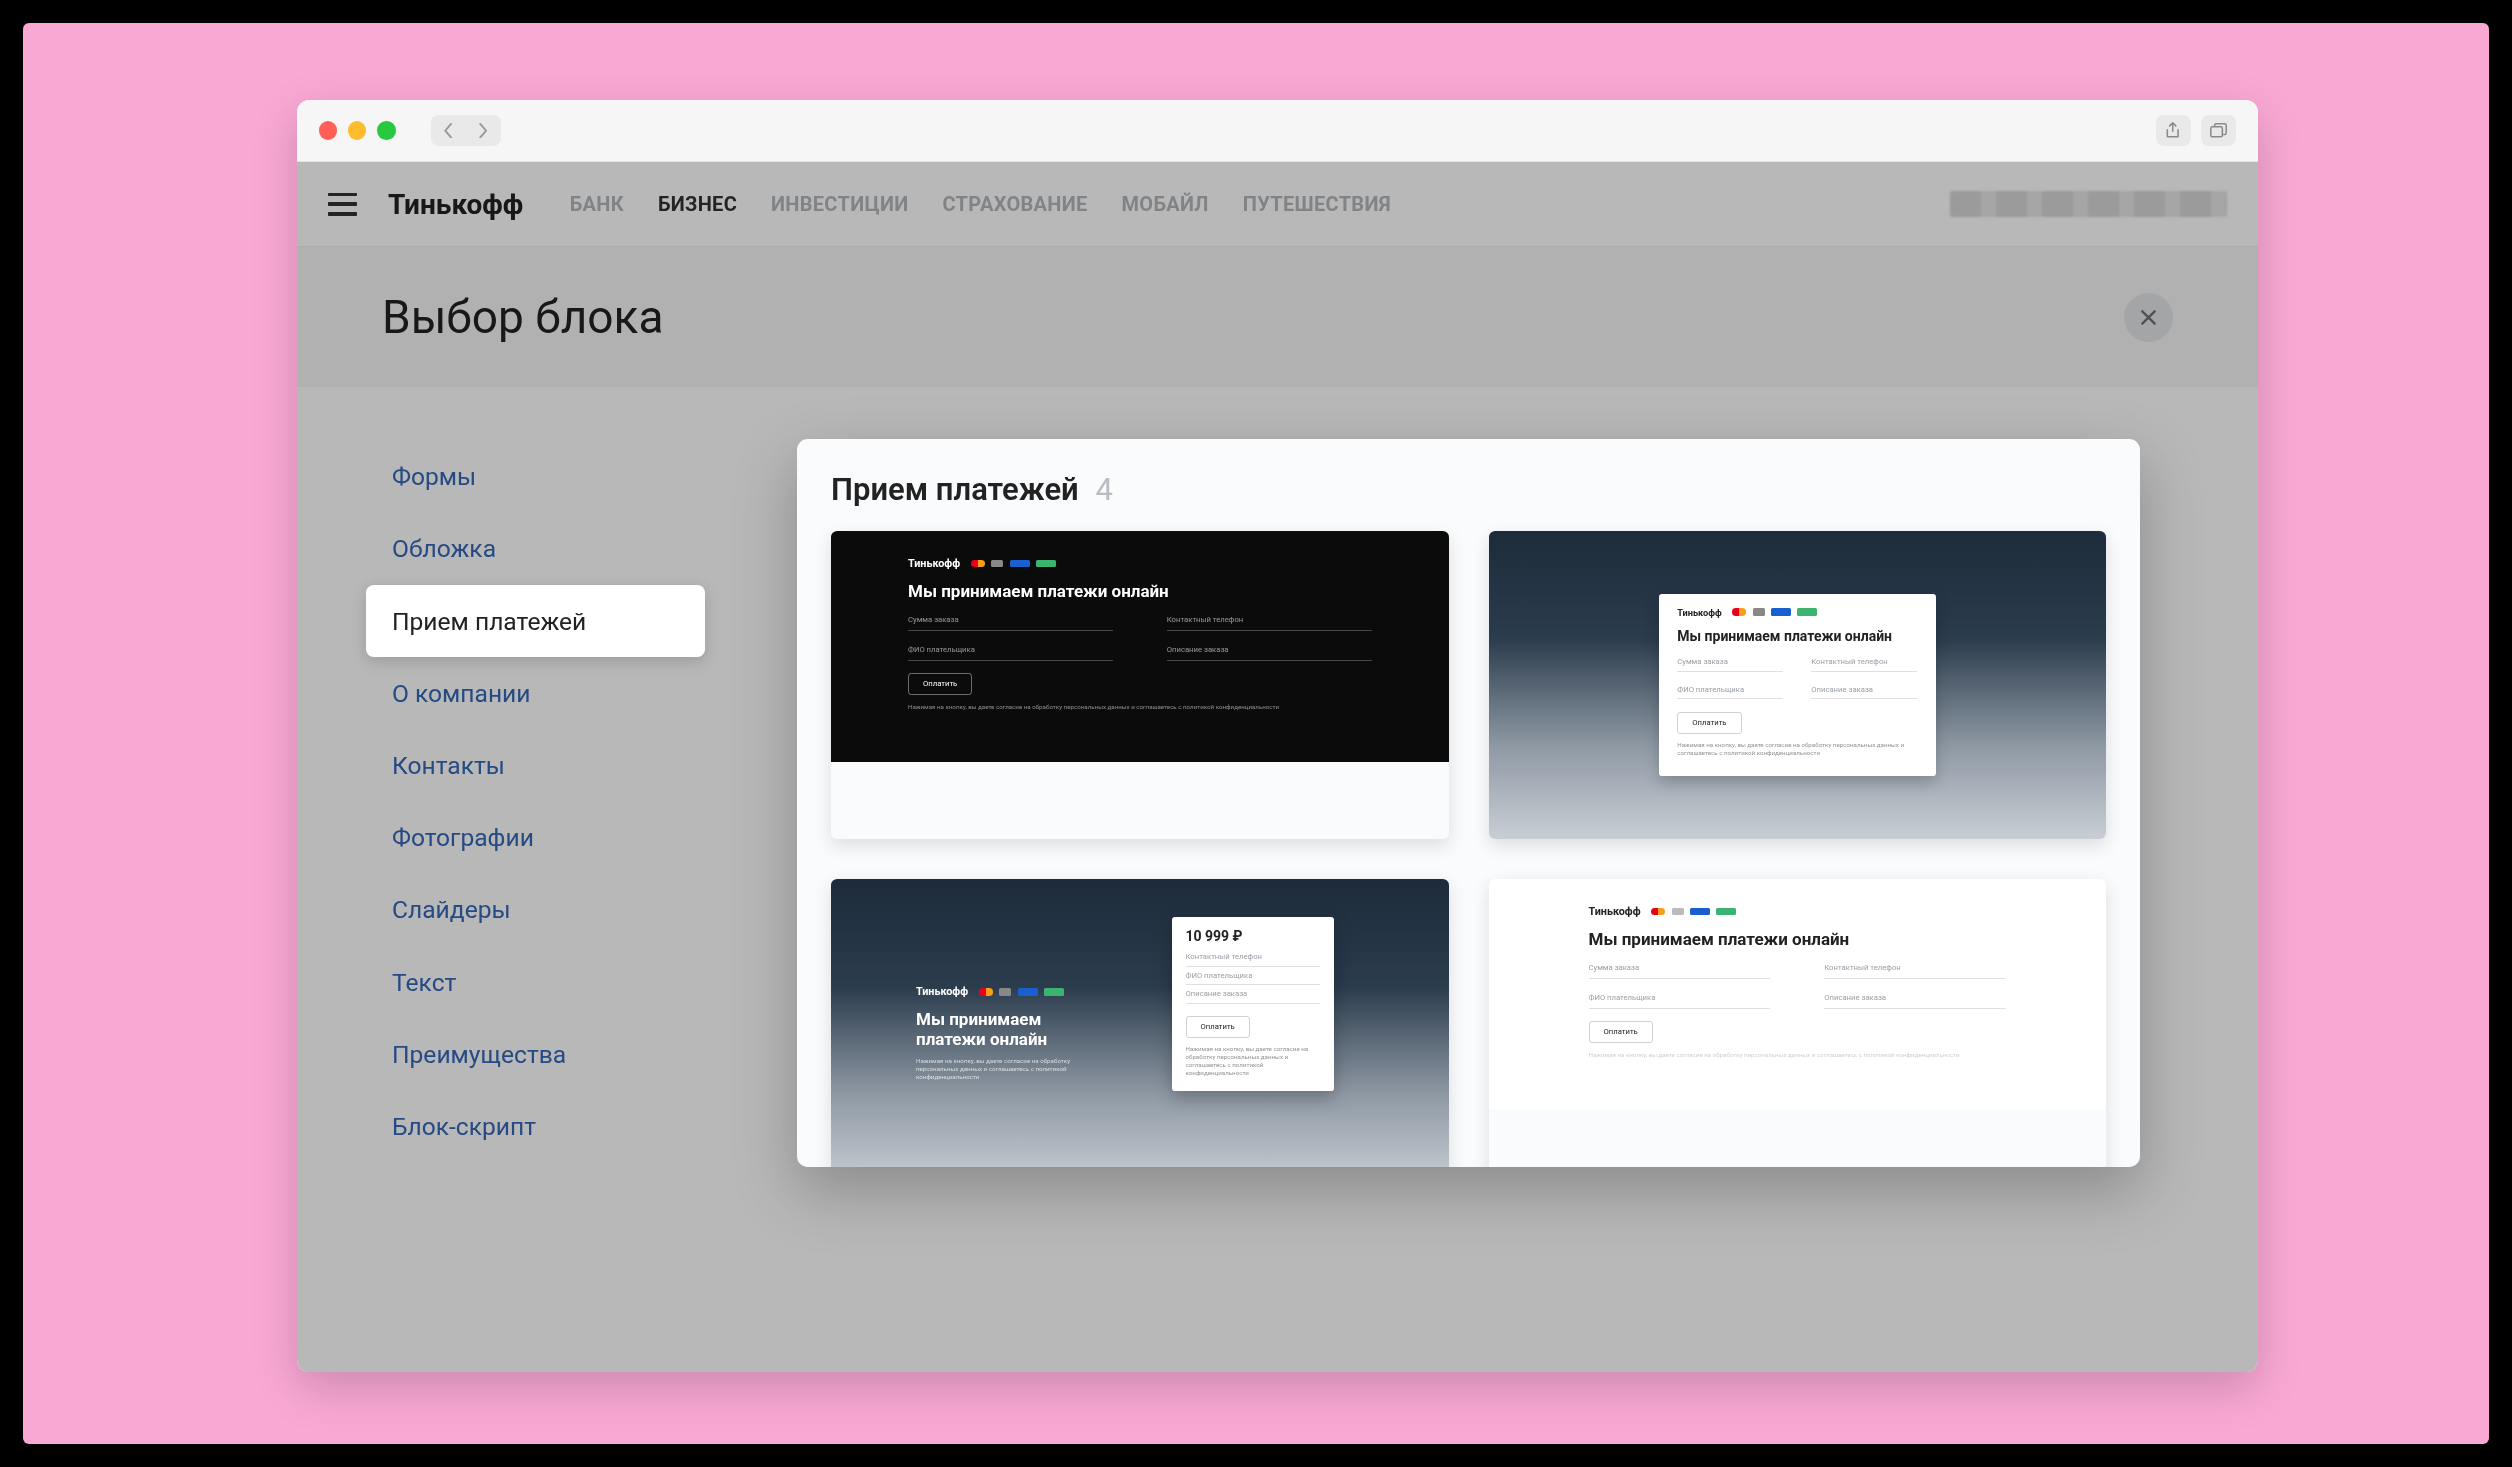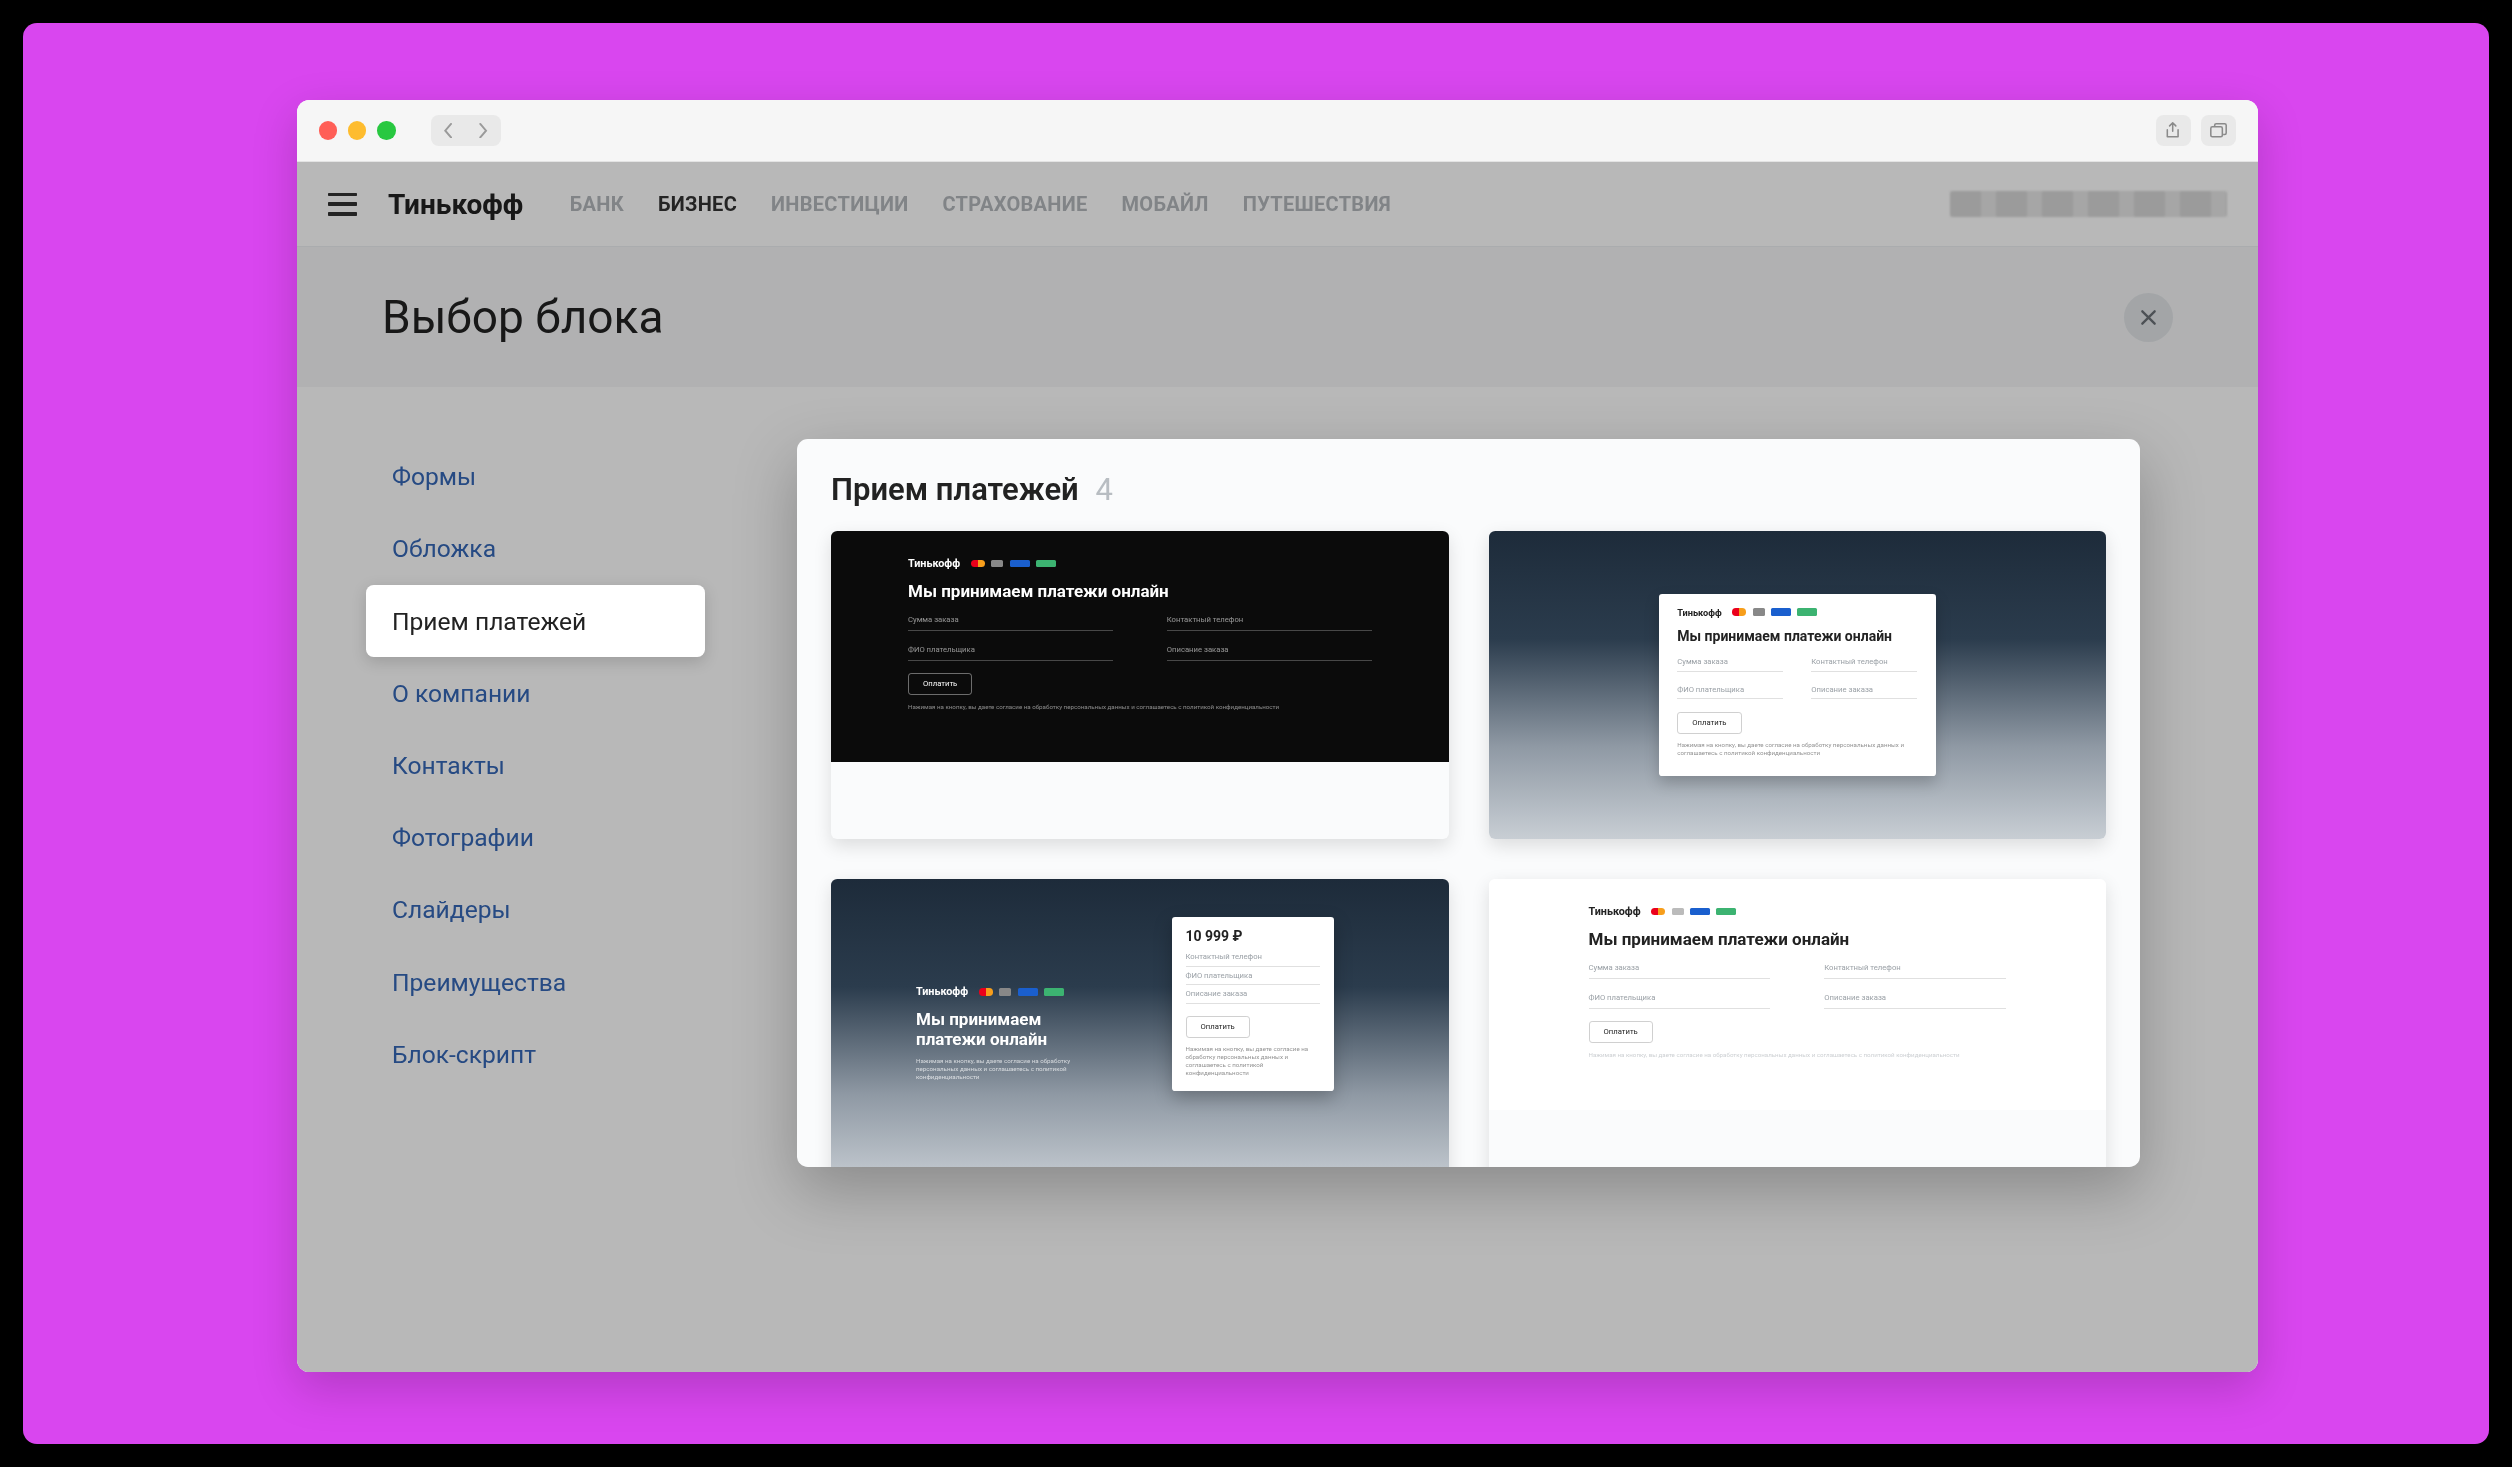--- a/index.html
+++ b/index.html
@@ -15,22 +15,22 @@
     width: 2512px;
     height: 1467px;
     background: #000;
     border-radius: 29px;
     position: relative;
     overflow: hidden;
   }
   .stage-inner {
     position: absolute;
     inset: 23px;
-    background: #d946ef;
-    border-radius: 14px;
+    background: #f9a8d4;
+    border-radius: 6px;
     overflow: hidden;
   }
   .browser {
     position: absolute;
     top: 77px;
     left: 274px;
     width: 1961px;
     height: 1272px;
     background: #f8f8f8;
     border-radius: 12.3px;
@@ -330,20 +330,21 @@
 
           <div class="content-row">
             <aside class="sidebar">
               <div class="side-item">Формы</div>
               <div class="side-item">Обложка</div>
               <div class="side-item active">Прием платежей</div>
               <div class="side-item">О компании</div>
               <div class="side-item">Контакты</div>
               <div class="side-item">Фотографии</div>
               <div class="side-item">Слайдеры</div>
+              <div class="side-item">Текст</div>
               <div class="side-item">Преимущества</div>
               <div class="side-item">Блок-скрипт</div>
             </aside>
             <div class="main"></div>
           </div>
 
         </div>
 
         <div class="dim-overlay"></div>
 

